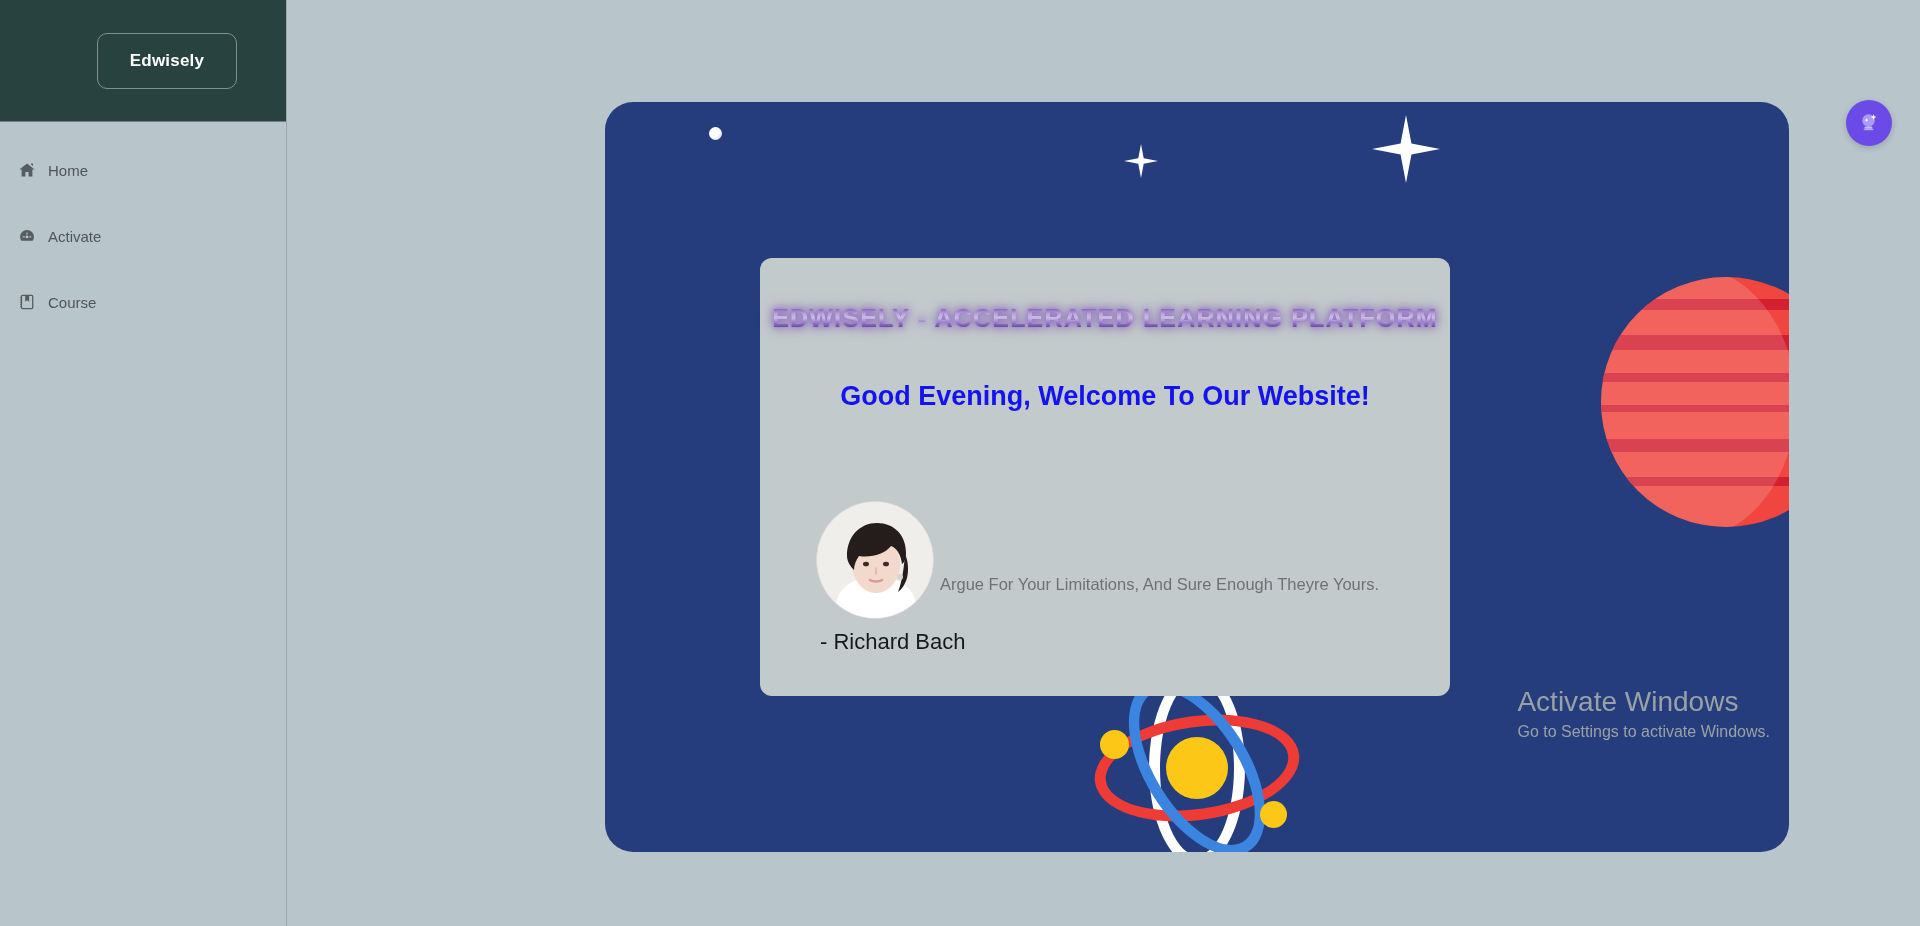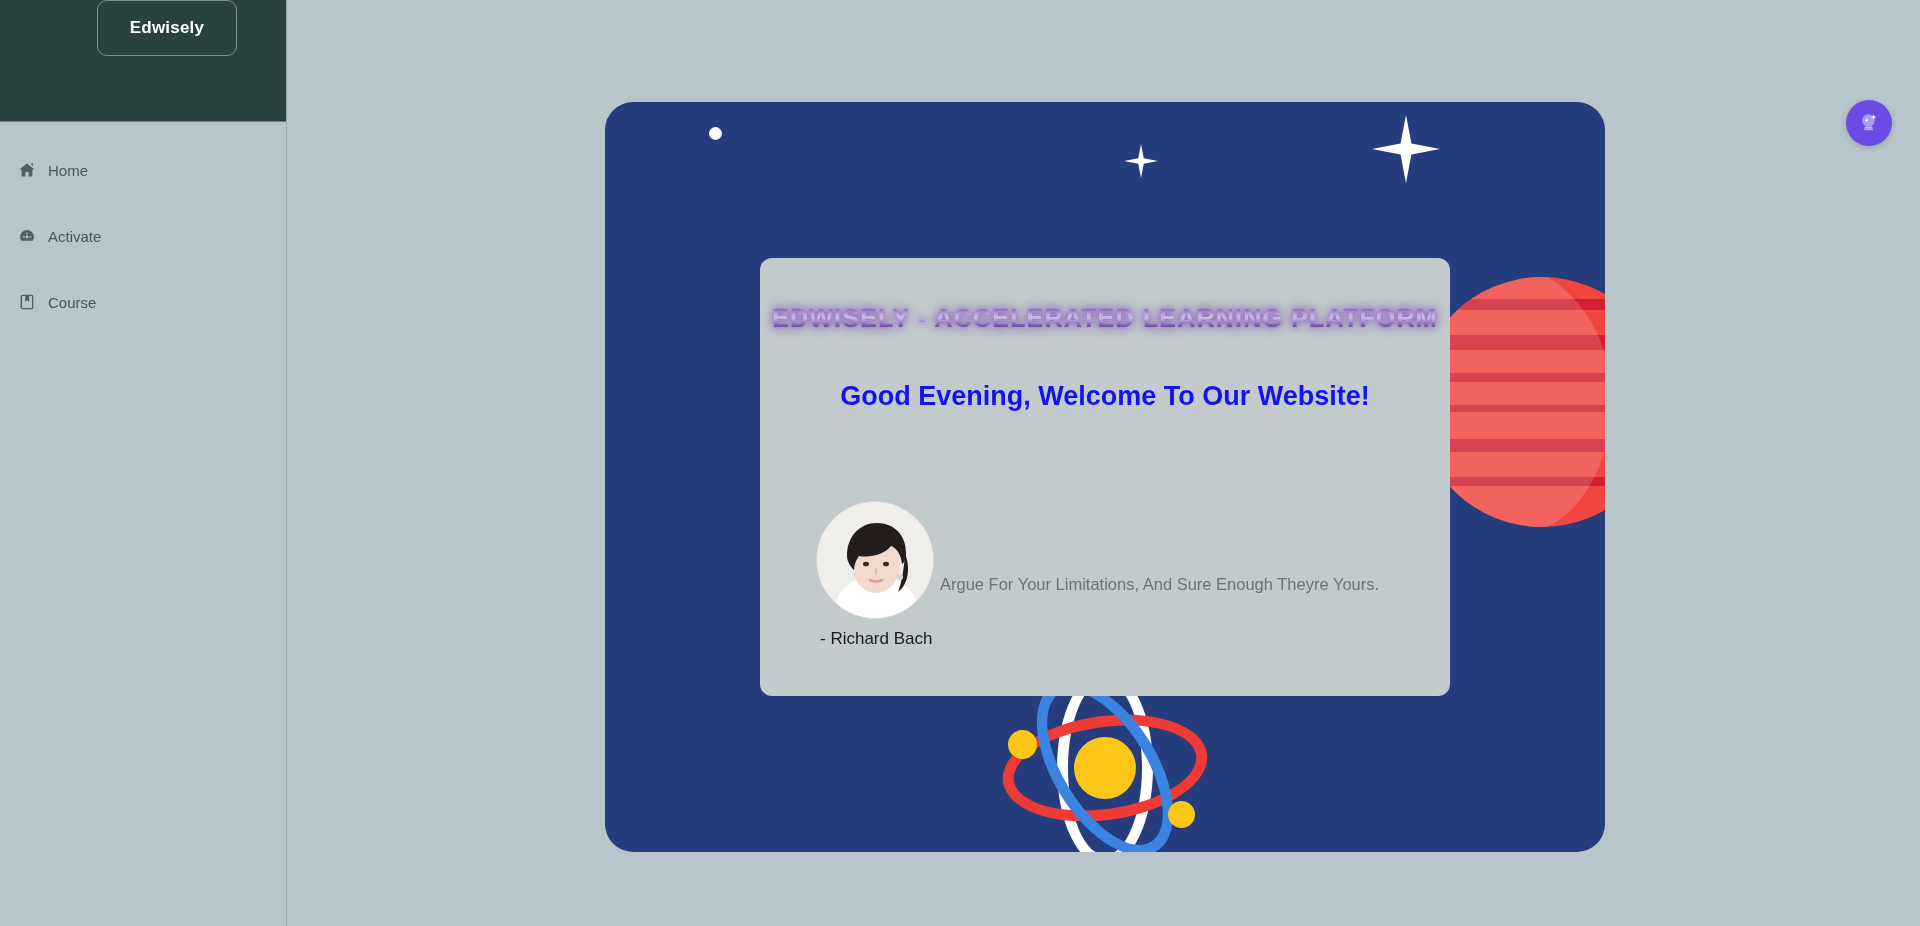--- a/index.html
+++ b/index.html
@@ -27,21 +27,21 @@
     height: 926px;
     background: #b8c6cc;
     border-right: 1px solid #9aa8ad;
   }
 
   #sidebar-header {
     width: 100%;
     height: 122px;
     background: #27423f;
     display: flex;
-    align-items: flex-start;
+    align-items: center;
     justify-content: center;
     border-bottom: 1px solid #6f8280;
     padding-left: 48px;
   }
 
   #brand-button {
     border: 1px solid #7f908e;
     border-radius: 10px;
     padding: 17px 32px;
     color: #ffffff;
@@ -87,21 +87,21 @@
     width: 1633px;
     height: 926px;
     overflow: hidden;
   }
 
   
   #space-card {
     position: absolute;
     left: 318px;
     top: 102px;
-    width: 1000px;
+    width: 1184px;
     height: 750px;
     background: #253d7c;
     border-radius: 28px;
     overflow: hidden;
   }
 
   
   .dot-star {
     position: absolute;
     width: 13px; height: 13px;
@@ -258,21 +258,21 @@
     font-size: 16.5px;
     color: #6d7275;
     white-space: nowrap;
     font-family: Liberation Sans, sans-serif;
   }
 
   #quote-author {
     position: absolute;
     left: 4px;
     top: 128px;
-    font-size: 17px;
+    font-size: 22px;
     color: #17191a;
     font-family: "Liberation Sans", sans-serif;
   }
 
   
   #assistant-fab {
     position: absolute;
     right: 28px;
     top: 100px;
     width: 46px;
@@ -426,15 +426,19 @@
         <svg width="24" height="24" viewBox="0 0 24 24">
           <circle cx="11.5" cy="10.5" r="6.2" fill="#a99bf2"></circle>
           <rect x="7.6" y="16.4" width="7.8" height="2.4" rx="1.2" fill="#c8bff7"></rect>
           <rect x="6.6" y="18.4" width="9.8" height="1.8" rx="0.9" fill="#b0a4f4"></rect>
           <path d="M16.6 4.3l.8 2 2 .8-2 .8-.8 2-.8-2-2-.8 2-.8z" fill="#ffffff"></path>
           <path d="M9.6 8.2l.55 1.4 1.4.55-1.4.55-.55 1.4-.55-1.4L7.65 10.15l1.4-.55z" fill="#ffffff"></path>
         </svg>
       </span>
     </button>
 
+    <div id="watermark">
+      <div id="watermark-title">Activate Windows</div>
+      <div id="watermark-sub">Go to Settings to activate Windows.</div>
+    </div>
 
   </main>
 </div>
 
 </body></html>

